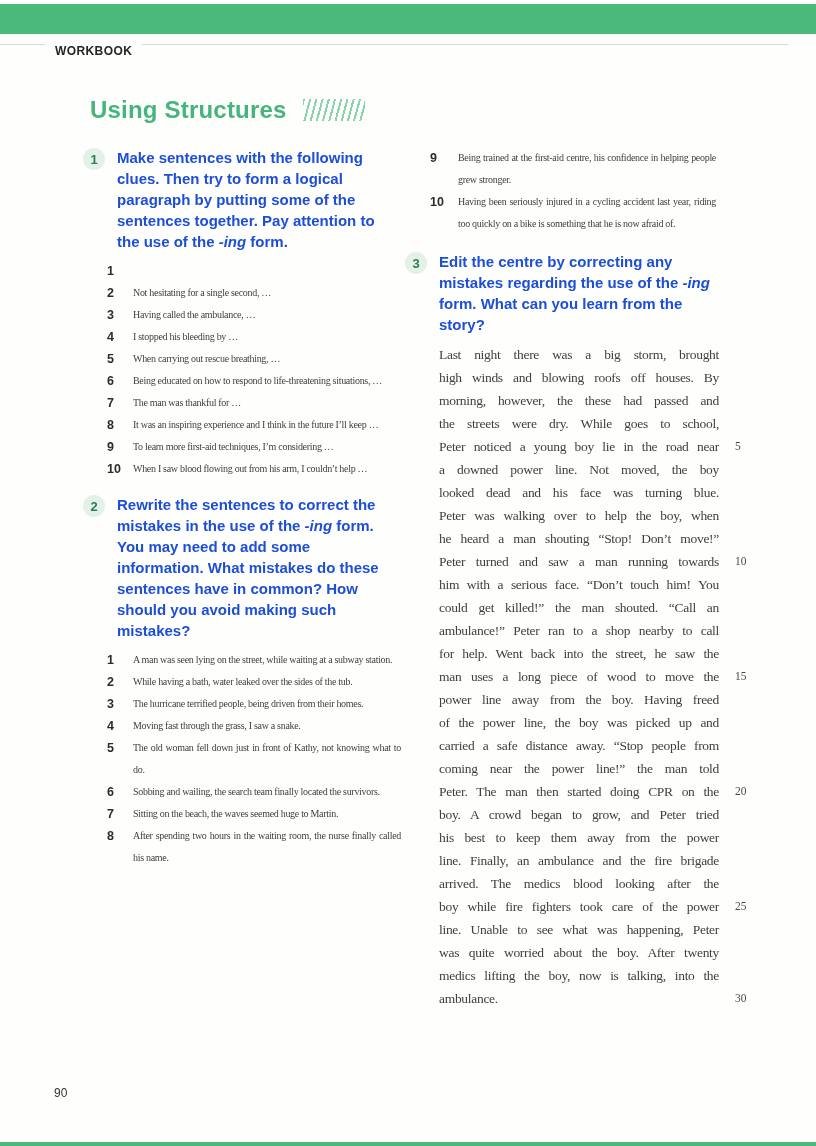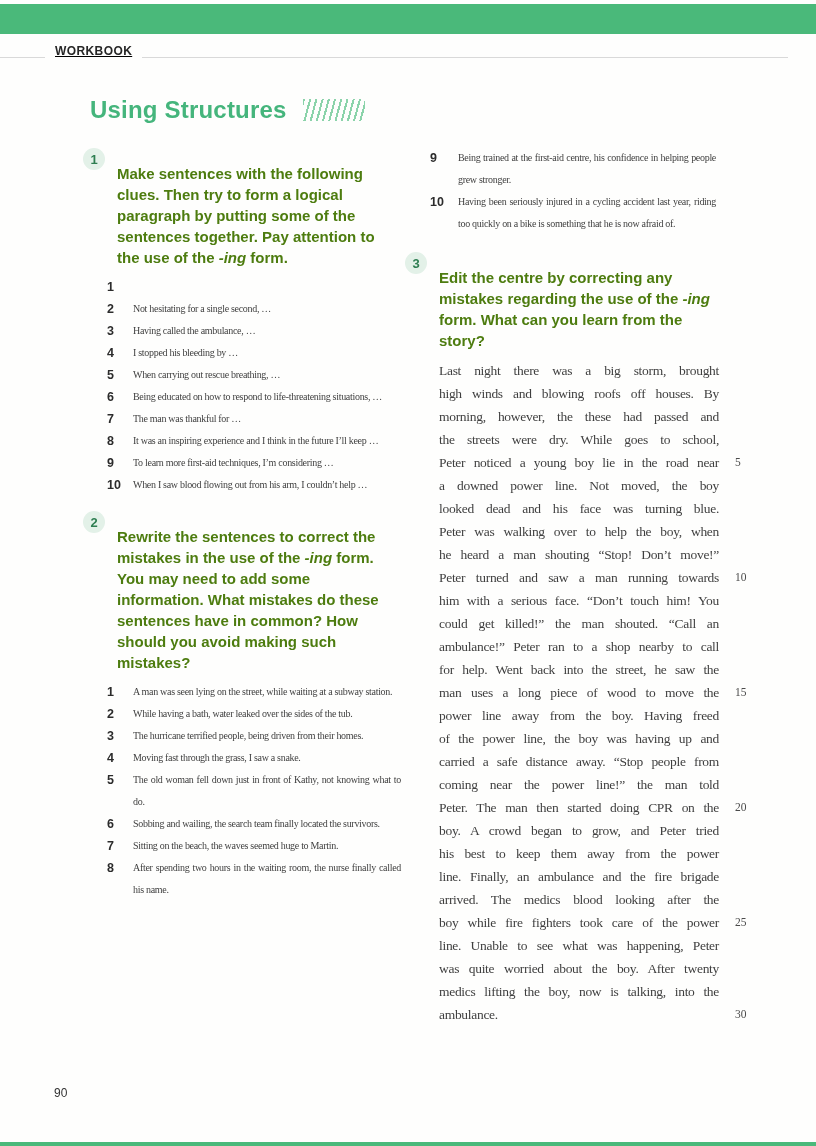--- a/index.html
+++ b/index.html
@@ -1,39 +1,39 @@
 <!DOCTYPE html>
 <html><head>
 <meta charset="utf-8">
 <style>
   html,body{margin:0;padding:0;background:#ffffff;}
   .page{position:relative;width:816px;height:1146px;background:#fefefd;overflow:hidden;
         font-family:"Liberation Sans",sans-serif;}
   .topbar{position:absolute;top:4px;left:0;right:0;height:30px;background:#4ab97a;}
   .bottombar{position:absolute;bottom:0;left:0;right:0;height:4px;background:#4ab97a;}
 
-  .header-row{position:absolute;top:44px;left:0;right:0;display:flex;align-items:flex-end;text-decoration:underline;}
+  .header-row{position:absolute;top:44px;left:0;right:0;display:flex;align-items:flex-start;}
   .rule{height:1px;background:#d9d9d9;}
   .rule-left{width:45px;}
   .rule-right{flex:1;margin-right:28px;}
   .wb{margin:0 10px;font-weight:700;font-size:12px;letter-spacing:.4px;color:#262626;}
 
   .title-row{position:absolute;top:96px;left:90px;display:flex;align-items:center;margin:0;}
   .title{font-size:24px;font-weight:700;color:#45b57c;letter-spacing:.2px;text-align:center;}
   .hatch{display:inline-block;width:62px;height:22px;margin-left:16px;
          background:repeating-linear-gradient(105deg,#8bd3aa 0px,#8bd3aa 2px,transparent 2px,transparent 6px);}
 
   .col{position:absolute;top:147px;}
   .col-left{left:83px;width:327px;}
   .col-right{left:405px;width:365px;}
 
   .ex-header{display:flex;align-items:flex-start;}
   .badge{flex:0 0 22px;width:22px;height:22px;border-radius:50%;background:#e3f1e8;color:#2e7e51;
          font-size:13px;font-weight:700;display:flex;align-items:center;justify-content:center;margin-top:1px;}
-  .ex-heading{margin:16px 0 0 12px;width:282px;font-size:15px;line-height:21px;font-weight:700;color:#4d7c0f;}
+  .ex-heading{margin:0 0 0 12px;width:282px;font-size:15px;line-height:21px;font-weight:700;color:#1d4ed8;}
   .ex-heading em{font-style:italic;}
 
   .serif{font-family:"Liberation Serif","DejaVu Serif",serif;color:#3f3f3f;letter-spacing:-0.3px;}
 
   .items{margin:8px 0 0 24px;}
   .items-r{margin:0 0 0 25px;}
   .item{display:flex;}
   .item .no{flex:0 0 26px;font-weight:700;font-size:12.5px;line-height:22px;color:#2c2c2c;
             font-family:"Liberation Sans",sans-serif;letter-spacing:0;}
   .items-r .item .no{flex:0 0 28px;}
@@ -237,21 +237,21 @@
         </div>
       <div class="sl">
           <span class="t">man uses a long piece of wood to move the</span>
           <span class="n">15</span>
         </div>
       <div class="sl">
           <span class="t">power line away from the boy. Having freed</span>
           <span class="n"></span>
         </div>
       <div class="sl">
-          <span class="t">of the power line, the boy was having up and</span>
+          <span class="t">of the power line, the boy was picked up and</span>
           <span class="n"></span>
         </div>
       <div class="sl">
           <span class="t">carried a safe distance away. “Stop people from</span>
           <span class="n"></span>
         </div>
       <div class="sl">
           <span class="t">coming near the power line!” the man told</span>
           <span class="n"></span>
         </div>

